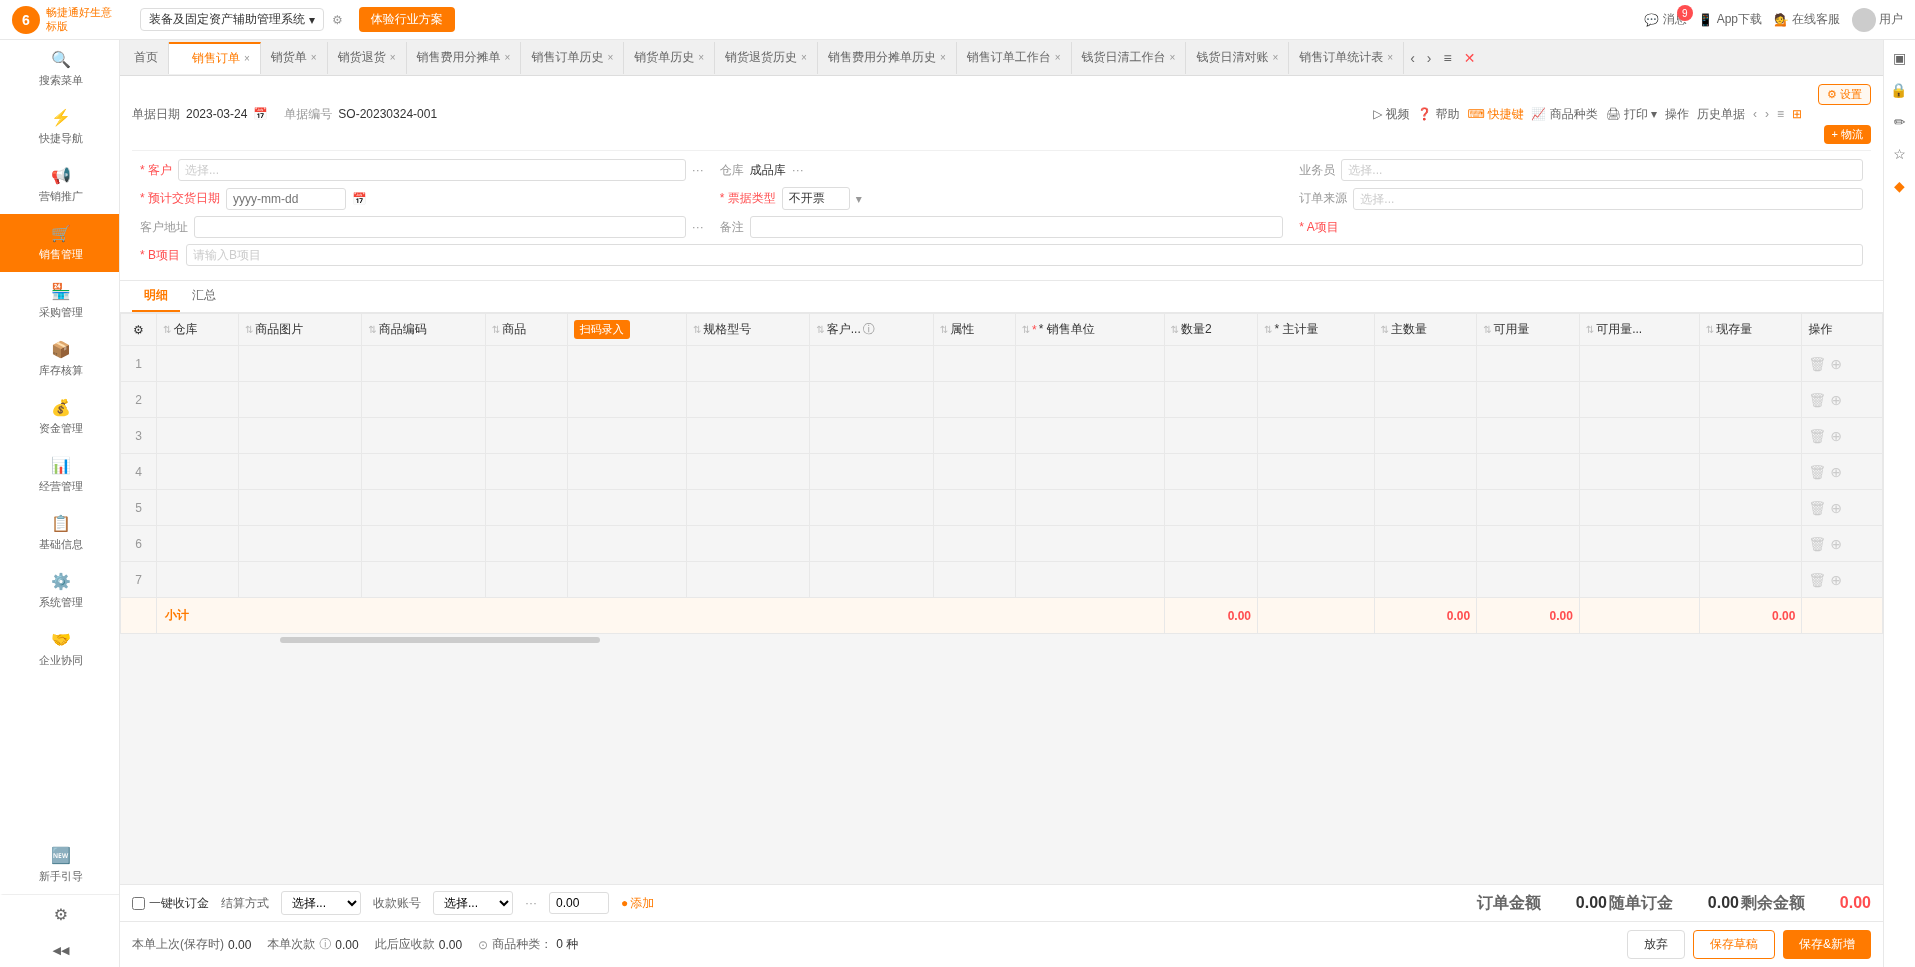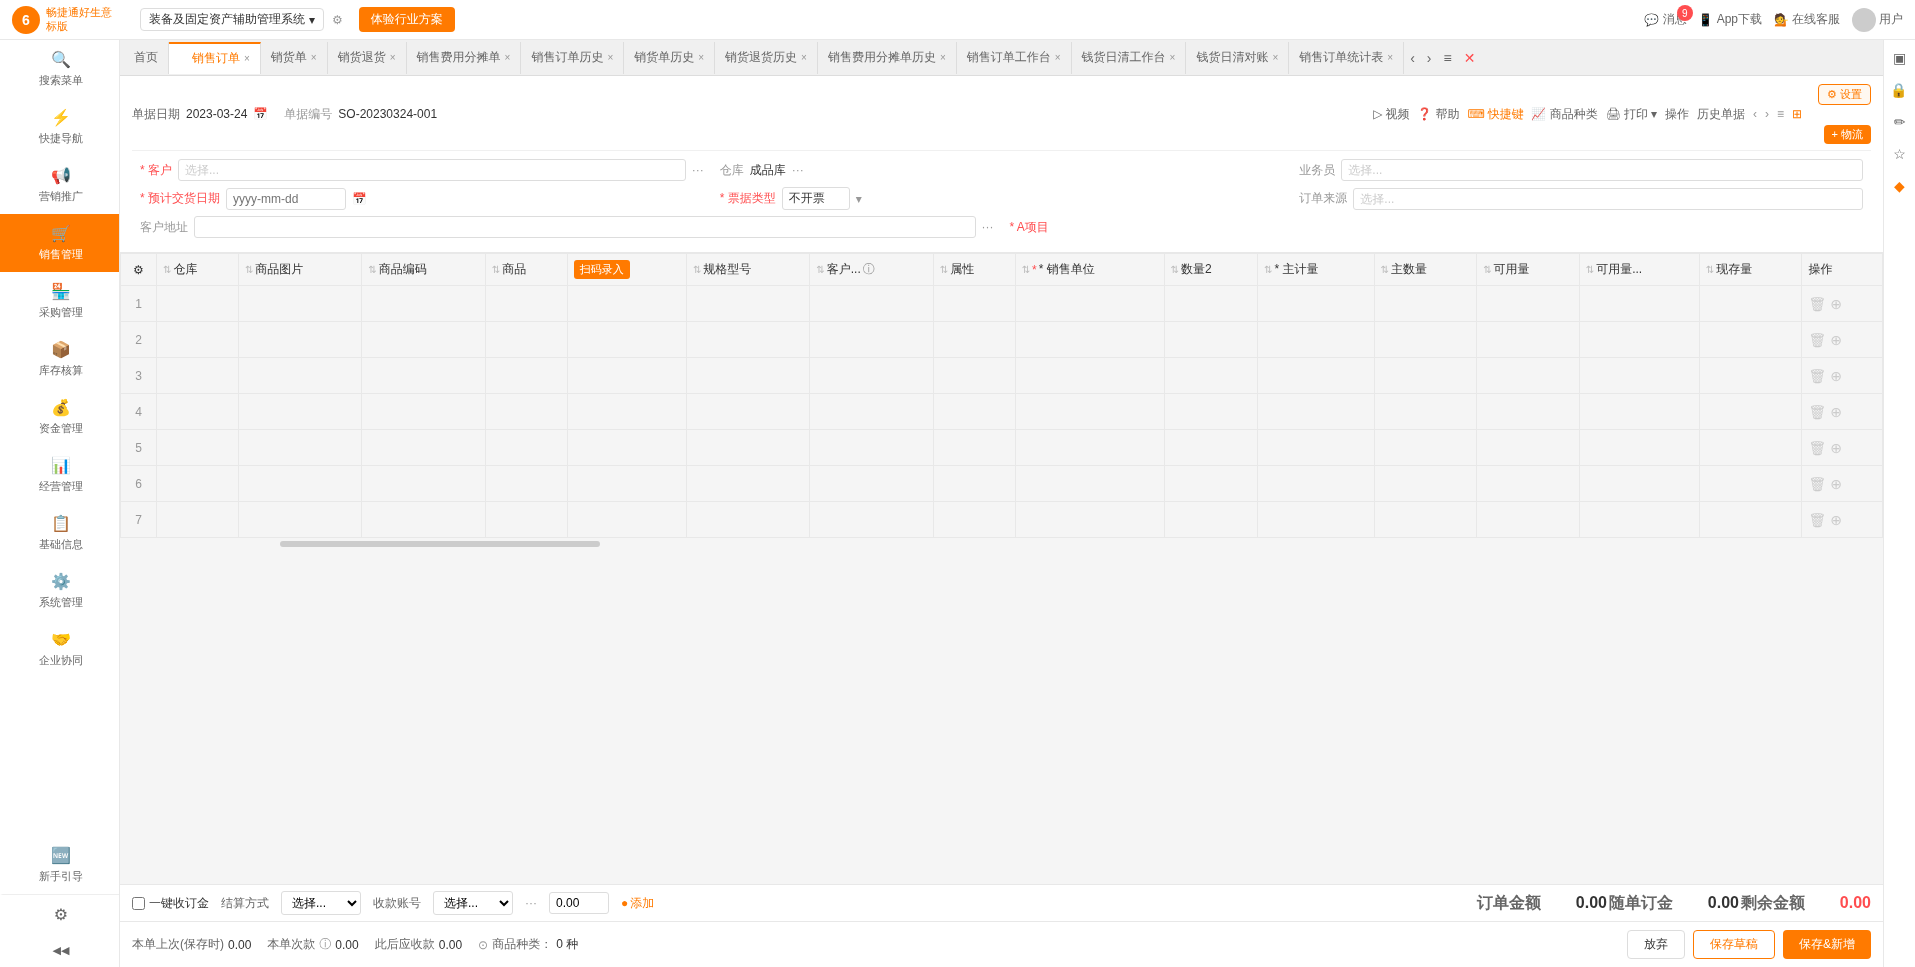--- a/index.html
+++ b/index.html
@@ -354,26 +354,40 @@
         </div>
       </div>
 
       <div class="form-row">
         <div class="form-cell">
           <label style="color:#999;">客户地址</label>
           <input class="form-input" style="">
           <span class="more-btn">···</span>
         </div>
         <div class="form-cell">
+          <label style="color:#999;">备注</label>
+          <input class="form-input" style="">
+        </div>
+        <div class="form-cell">
           <label style="color:#ff4d4f;">* A项目</label>
         </div>
       </div>
 
-    </div>
-
+      <div class="form-row">
+        <div class="form-cell">
+          <label style="color:#ff4d4f;">* B项目</label>
+          <input class="form-input" placeholder="请输入B项目" style="">
+        </div>
+      </div>
+    </div>
+
+    <div class="detail-tabs">
+      <div class="detail-tab active">明细</div>
+      <div class="detail-tab">汇总</div>
+    </div>
 
     <div class="table-wrapper">
       <table class="data-table">
         <thead>
           <tr>
             <th style="width:36px;text-align:center;">
               <span>⚙</span>
             </th>
             <th>
               <div class="th-sort">
@@ -630,20 +644,31 @@
             <td></td>
             <td></td>
             <td>
                 <div class="col-ops">
                   <span class="col-op-btn">🗑</span>
                   <span class="col-op-btn">⊕</span>
                 </div>
               </td>
           </tr>
 
+          <tr class="subtotal-row">
+            <td></td>
+            <td colspan="9" style="background:#fff8f0;color:#ff7a00;font-weight:bold;padding-left:8px;">小计</td>
+            <td class="subtotal-val" style="text-align:right;color:#ff4d4f;background:#fff8f0;">0.00</td>
+            <td style="background:#fff8f0;"></td>
+            <td class="subtotal-val" style="text-align:right;color:#ff4d4f;background:#fff8f0;">0.00</td>
+            <td class="subtotal-val" style="text-align:right;color:#ff4d4f;background:#fff8f0;">0.00</td>
+            <td style="background:#fff8f0;"></td>
+            <td class="subtotal-val" style="text-align:right;color:#ff4d4f;background:#fff8f0;">0.00</td>
+            <td style="background:#fff8f0;"></td>
+          </tr>
         </tbody>
       </table>
 
       <div class="scroll-bar-area">
         <div class="scroll-bar-inner"></div>
       </div>
     </div>
 
     <div class="bottom-form">
       <label class="checkbox-label">

